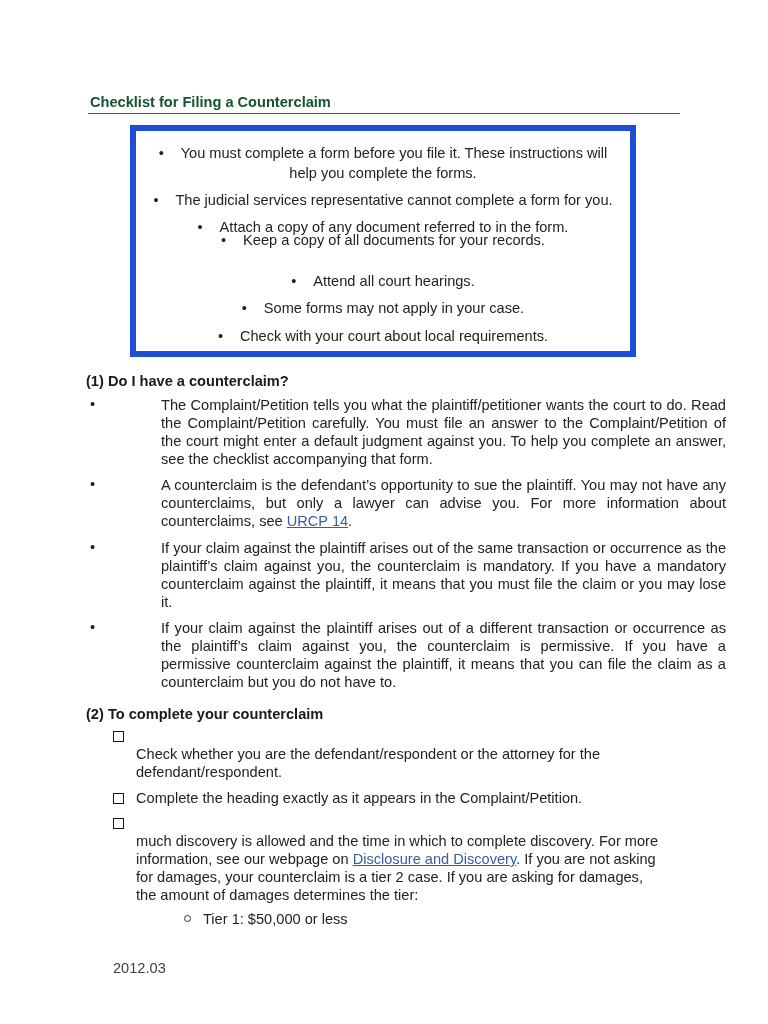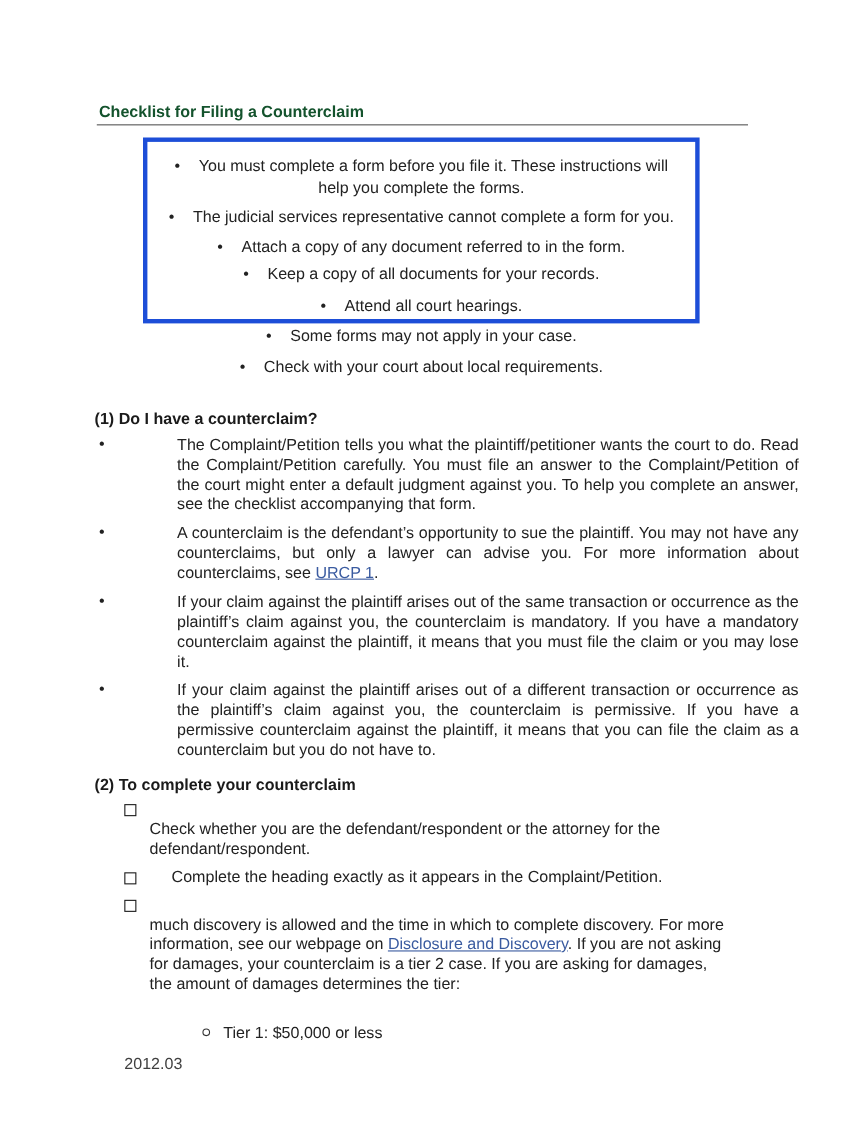--- a/index.html
+++ b/index.html
@@ -10,22 +10,22 @@
     }
     .page-title {
       position: absolute; left: 90px; top: 94px;
       font-weight: bold; font-size: 14.6px; color: #14532d;
     }
     .title-rule {
       position: absolute; left: 88px; top: 113px; width: 592px; height: 0;
       border-top: 1px solid #555555;
     }
     .notice-box {
-      position: absolute; left: 130px; top: 125px; width: 506px; height: 169px;
-      border: 4px solid #1d4ed8; box-sizing: border-box;
+      position: absolute; left: 130px; top: 125px; width: 506px; height: 232px;
+      border: 6px solid #1d4ed8; box-sizing: border-box;
     }
     .notice-item {
       position: absolute; left: 0; width: 100%; text-align: center;
       line-height: 20px;
     }
     .notice-item .bullet { display: inline-block; width: 22px; text-align: left; }
     .section-head {
       position: absolute; left: 86px; font-weight: bold; color: #1a1a1a; text-align: center;
     }
     .para {
@@ -62,71 +62,71 @@
     <div class="notice-item" style="top:12px;">
       <span class="bullet">•</span><span>You must complete a form before you file it. These instructions will</span><br>
       <span>help you complete the forms.</span>
     </div>
     <div class="notice-item" style="top:86px;">
       <span class="bullet">•</span><span>Attach a copy of any document referred to in the form.</span>
     </div>
     <div class="notice-item" style="top:59px;">
       <span class="bullet">•</span><span>The judicial services representative cannot complete a form for you.</span>
     </div>
-    <div class="notice-item" style="top:111px;">
+    <div class="notice-item" style="top:99px;">
       <span class="bullet">•</span><span>Keep a copy of all documents for your records.</span>
     </div>
     <div class="notice-item" style="top:140px;">
       <span class="bullet">•</span><span>Attend all court hearings.</span>
     </div>
     <div class="notice-item" style="top:167px;">
       <span class="bullet">•</span><span>Some forms may not apply in your case.</span>
     </div>
     <div class="notice-item" style="top:195px;">
       <span class="bullet">•</span><span>Check with your court about local requirements.</span>
     </div>
   </div>
 
   <div class="section-head" style="top:373px;">(1) Do I have a counterclaim?</div>
 
   <span class="para-bullet" style="top:396px;">•</span>
   <div class="para" style="top:396px;">The Complaint/Petition tells you what the plaintiff/petitioner wants the court to do. Read the Complaint/Petition carefully. You must file an answer to the Complaint/Petition of the court might enter a default judgment against you. To help you complete an answer, see the checklist accompanying that form.</div>
 
   <span class="para-bullet" style="top:476px;">•</span>
   <div class="para" style="top:476px;">
-    <span>A counterclaim is the defendant’s opportunity to sue the plaintiff. You may not have any counterclaims, but only a lawyer can advise you. For more information about counterclaims, see </span><a class="doc-link">URCP 1</a><span>.</span>
+    <span>A counterclaim is the defendant’s opportunity to sue the plaintiff. You may not have any counterclaims, but only a lawyer can advise you. For more information about counterclaims, see </span><a class="doc-link">URCP 14</a><span>.</span>
   </div>
 
   <span class="para-bullet" style="top:539px;">•</span>
   <div class="para" style="top:539px;">If your claim against the plaintiff arises out of the same transaction or occurrence as the plaintiff’s claim against you, the counterclaim is mandatory. If you have a mandatory counterclaim against the plaintiff, it means that you must file the claim or you may lose it.</div>
 
   <span class="para-bullet" style="top:619px;">•</span>
   <div class="para" style="top:619px;">If your claim against the plaintiff arises out of a different transaction or occurrence as the plaintiff’s claim against you, the counterclaim is permissive. If you have a permissive counterclaim against the plaintiff, it means that you can file the claim as a counterclaim but you do not have to.</div>
 
   <div class="section-head" style="top:706px;">(2) To complete your counterclaim</div>
 
   <div class="checkbox" style="top:731px;"></div>
   <div class="check-text" style="top:727px;">
     <br>
     <span>Check whether you are the defendant/respondent or the attorney for the</span><br>
     <span>defendant/respondent.</span>
   </div>
 
   <div class="checkbox" style="top:793px;"></div>
-  <div class="check-text" style="top:789px;margin-left:20px;">
+  <div class="check-text" style="top:789px;">
     <span>Complete the heading exactly as it appears in the Complaint/Petition.</span>
   </div>
 
   <div class="checkbox" style="top:818px;"></div>
   <div class="check-text" style="top:814px;">
     <br>
     <span>much discovery is allowed and the time in which to complete discovery. For more</span><br>
     <span>information, see our webpage on </span><a class="doc-link">Disclosure and Discovery</a><span>.  If you are not asking</span><br>
     <span>for damages, your counterclaim is a tier 2 case. If you are asking for damages,</span><br>
     <span>the amount of damages determines the tier:</span>
   </div>
 
-  <div class="subitem" style="top:911px;margin-top:21px;">
+  <div class="subitem" style="top:911px;">
     <span class="circle"></span><span>Tier 1: $50,000 or less</span>
   </div>
 
   <div class="footer">2012.03</div>
 </div>
 
 </body></html>

